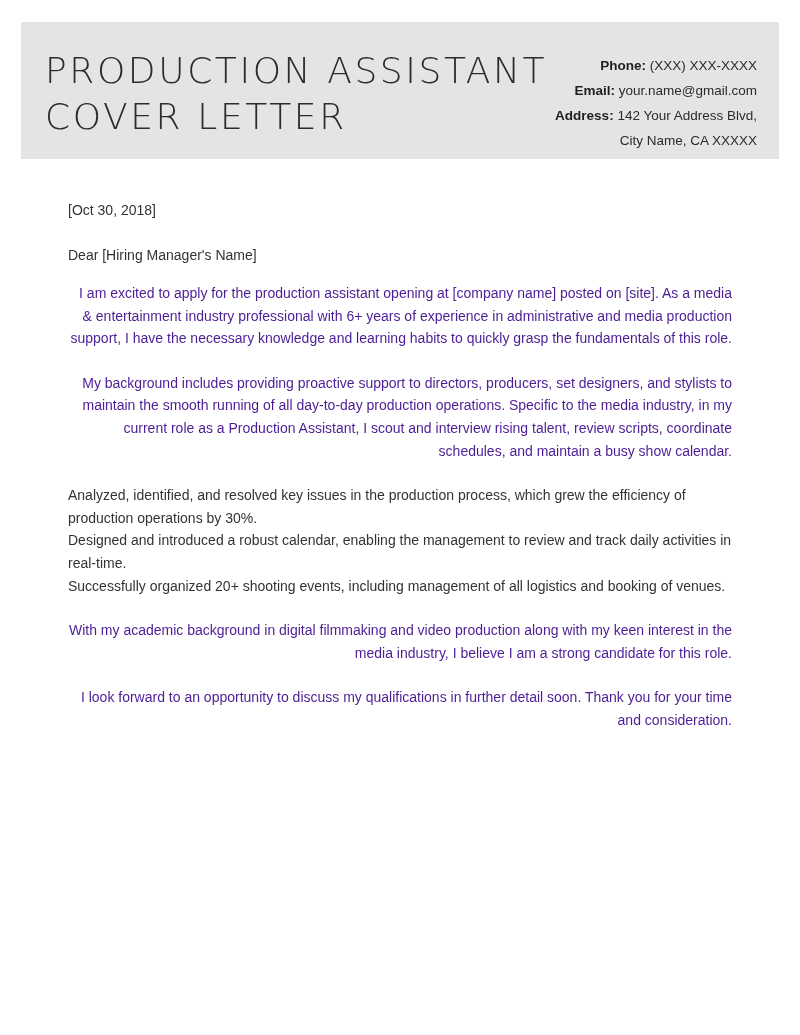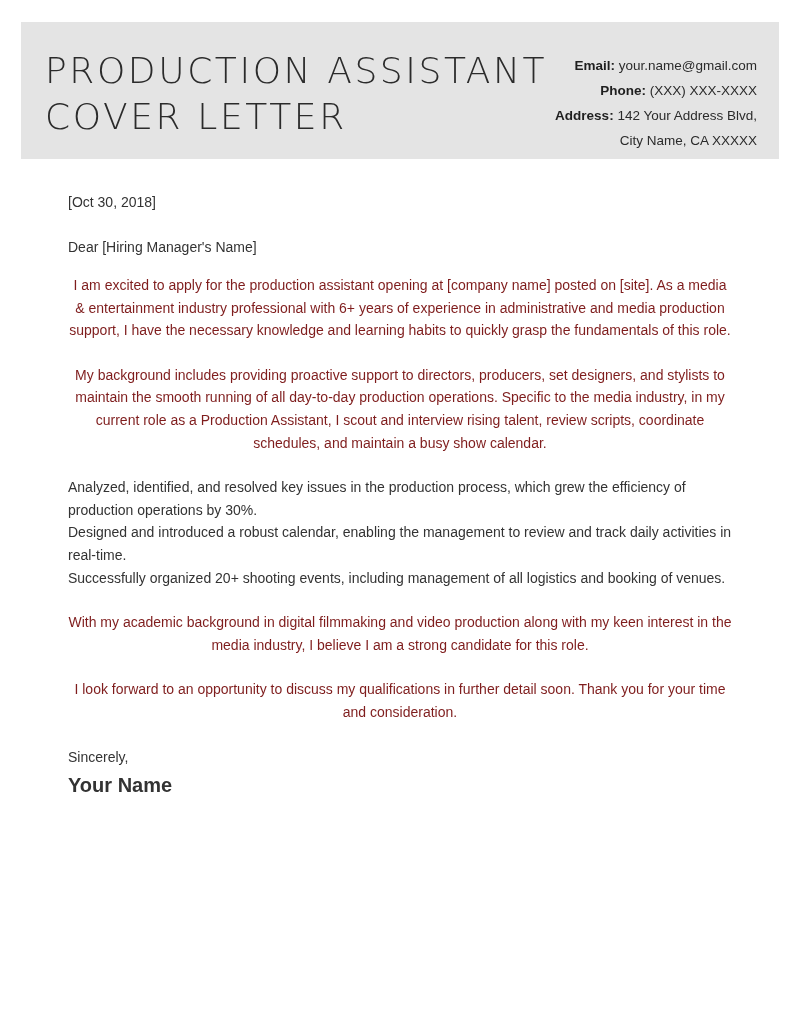--- a/index.html
+++ b/index.html
@@ -73,21 +73,21 @@
   .contact-row-continuation {
     white-space: nowrap;
     font-weight: normal;
     color: #2b2b2b;
   }
 
   
   .body-area {
     position: absolute;
     left: 68px;
-    top: 192px;
+    top: 200px;
     width: 664px;
   }
 
   .date-line {
     font-size: 14px;
     line-height: 20px;
     color: #333333;
     margin-bottom: 24px;
   }
 
@@ -102,23 +102,23 @@
   .salutation {
     font-size: 14px;
     line-height: 22px;
     color: #333333;
     margin-bottom: 16px;
   }
 
   .para {
     font-size: 14px;
     line-height: 22.6px;
-    color: #7f1d1d;
+    color: #4c1d95;
     margin: 0 0 22px 0;
-    text-align: center;
+    text-align: right;
   }
   .para:last-of-type { margin-bottom: 8px; }
 
   .achievements {
     font-size: 14px;
     line-height: 22.6px;
     color: #333333;
     margin: 0 0 22px 0;
   }
   .achievement-line { margin: 0; }
@@ -143,26 +143,26 @@
 <body>
 
 <div class="page">
 
   <div class="header-band">
     <h1 class="letter-title">PRODUCTION ASSISTANT
 COVER LETTER</h1>
 
     <div class="contact-block">
       <div class="contact-row">
+        <span class="contact-label">Phone:</span>
+        <span class="contact-value">(XXX) XXX-XXXX</span>
+      </div>
+      <div class="contact-row">
         <span class="contact-label">Email:</span>
         <span class="contact-value">your.name@gmail.com</span>
-      </div>
-      <div class="contact-row">
-        <span class="contact-label">Phone:</span>
-        <span class="contact-value">(XXX) XXX-XXXX</span>
       </div>
       <div class="contact-row">
         <span class="contact-label">Address:</span>
         <span class="contact-value">142 Your Address Blvd,</span>
       </div>
       <div class="contact-row-continuation">City Name, CA XXXXX</div>
     </div>
   </div>
 
   <div class="body-area">
@@ -179,19 +179,15 @@
     <div class="achievements">
       <p class="achievement-line">Analyzed, identified, and resolved key issues in the production process, which grew the efficiency of production operations by 30%.</p>
       <p class="achievement-line">Designed and introduced a robust calendar, enabling the management to review and track daily activities in real-time.</p>
       <p class="achievement-line">Successfully organized 20+ shooting events, including management of all logistics and booking of venues.</p>
     </div>
 
     <p class="para">With my academic background in digital filmmaking and video production along with my keen interest in the media industry, I believe I am a strong candidate for this role.</p>
 
     <p class="para">I look forward to an opportunity to discuss my qualifications in further detail soon. Thank you for your time and consideration.</p>
 
-    <div class="signoff">
-      <div class="signoff-text">Sincerely,</div>
-      <div class="signoff-name">Your Name</div>
-    </div>
 
   </div>
 </div>
 
 </body></html>

